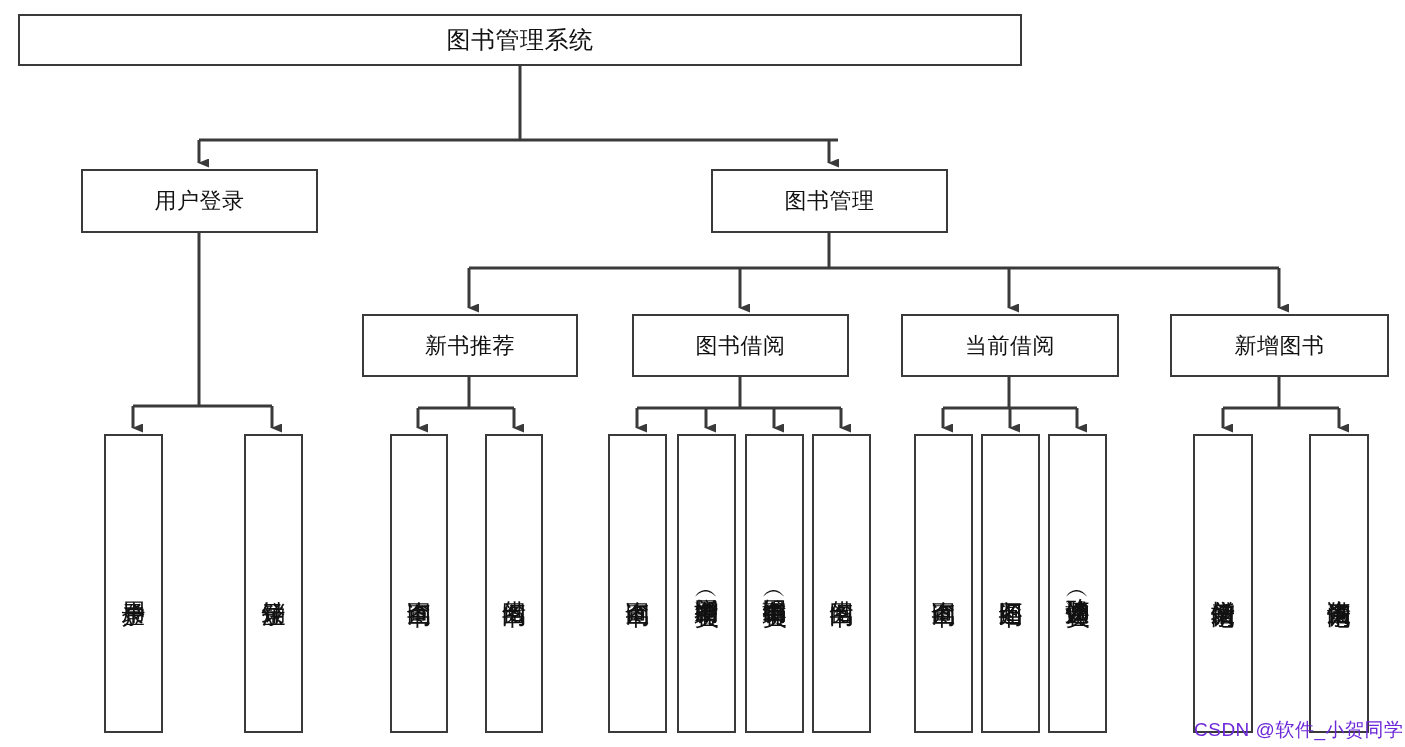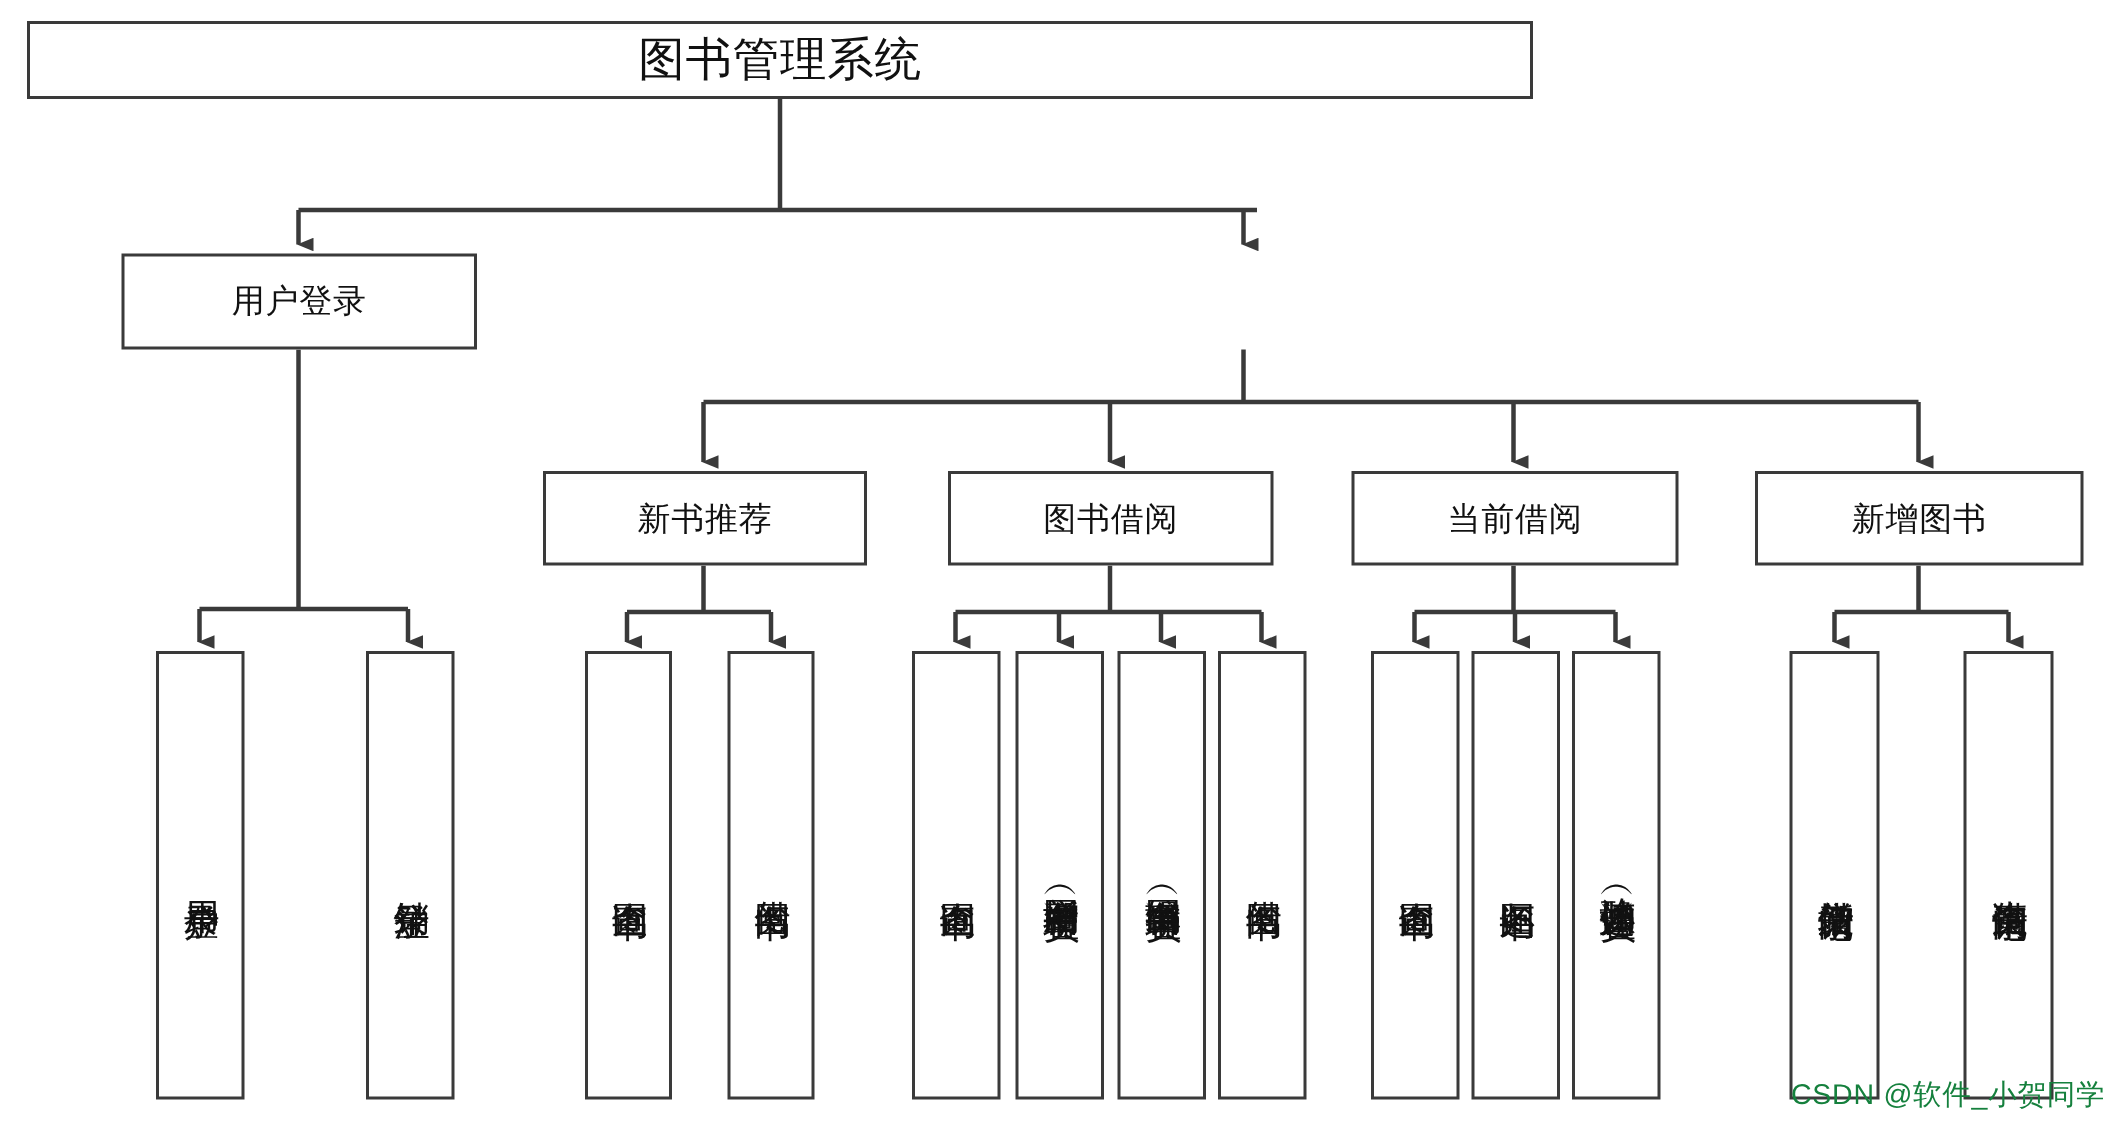--- a/index.html
+++ b/index.html
@@ -37,40 +37,40 @@
   .node .lbl {
     display: block;
     text-align: center;
     line-height: 1.18;
     letter-spacing: 0.5px;
   }
   .node.horiz .lbl {
     font-size: 22px;
   }
   .node.root .lbl {
-    font-size: 31px;
+    font-size: 24px;
   }
   .node.vert {
     align-items: center;
     justify-content: center;
     padding: 6px 2px;
   }
   .node.vert .lbl {
     writing-mode: vertical-rl;
     text-orientation: upright;
     font-size: 24px;
     line-height: 1.08;
     letter-spacing: 1px;
     white-space: normal;
     max-height: 100%;
   }
   .watermark {
     position: absolute;
     font-size: 19px;
-    color: #15803d;
+    color: #6d28d9;
     white-space: nowrap;
     letter-spacing: 0.5px;
     pointer-events: none;
   }
 </style>
 </head>
 <body>
 
 <div id="canvas">
 
@@ -124,20 +124,23 @@
     </g>
   </svg>
 
   <div class="node root horiz" id="node-root" style="left: 18px; top: 14px; width: 1004px; height: 52px;">
     <span class="lbl">图书管理系统</span>
   </div>
 
   <div class="node horiz" id="node-l2-0" style="left: 81px; top: 169px; width: 237px; height: 64px;">
     <span class="lbl">用户登录</span>
   </div>
+  <div class="node horiz" id="node-l2-1" style="left: 711px; top: 169px; width: 237px; height: 64px;">
+    <span class="lbl">图书管理</span>
+  </div>
 
   <div class="node horiz" id="node-l3-1" style="left: 632px; top: 314px; width: 217px; height: 63px;">
     <span class="lbl">图书借阅</span>
   </div>
   <div class="node horiz" id="node-l3-0" style="left: 362px; top: 314px; width: 216px; height: 63px;">
     <span class="lbl">新书推荐</span>
   </div>
   <div class="node horiz" id="node-l3-2" style="left: 901px; top: 314px; width: 218px; height: 63px;">
     <span class="lbl">当前借阅</span>
   </div>

